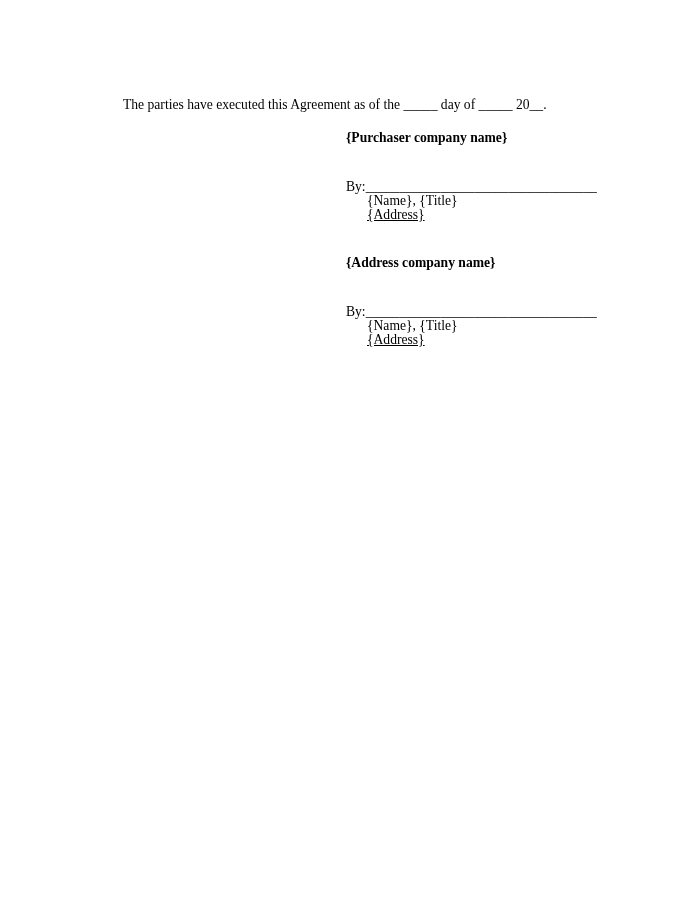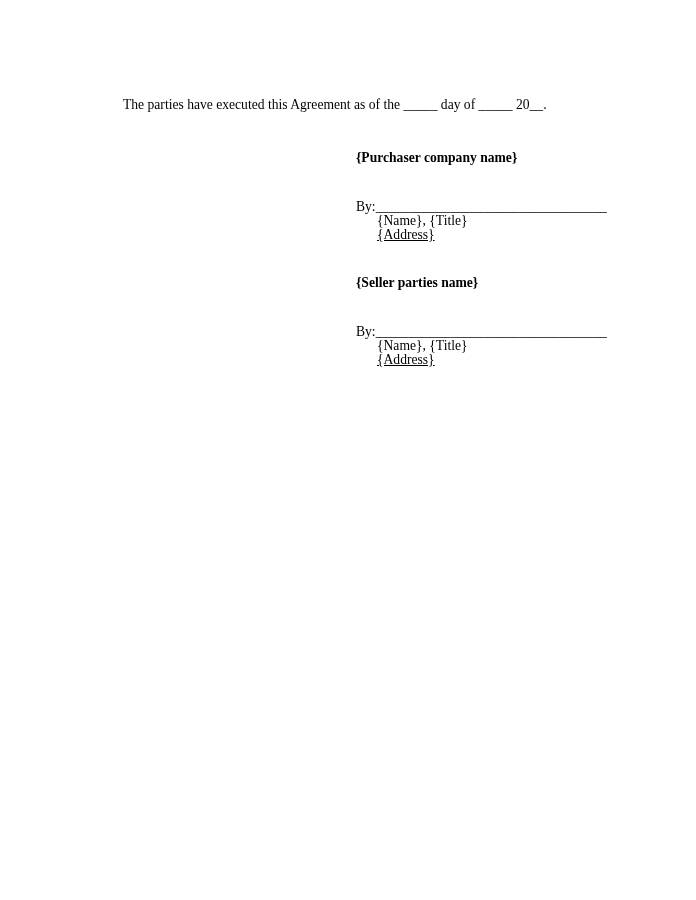--- a/index.html
+++ b/index.html
@@ -19,24 +19,23 @@
     overflow: hidden;
   }
   .intro-line {
     position: absolute;
     left: 123px;
     top: 97px;
     white-space: nowrap;
   }
   .sig-block {
     position: absolute;
-    left: 356px;
+    left: 346px;
     width: 300px;
     height: 100px;
-    margin-top: 20px;
   }
   .sig-block.purchaser { top: 130px; }
   .sig-block.seller    { top: 255px; }
   .company-name {
     position: absolute;
     left: 0;
     top: 0;
     font-weight: bold;
     white-space: nowrap;
   }
@@ -71,21 +70,21 @@
   <div class="sig-block purchaser">
     <div class="company-name">{Purchaser company name}</div>
     <div class="by-line">
       <span>By:</span><span>__________________________________</span>
     </div>
     <div class="name-title">{Name}, {Title}</div>
     <div class="address">{Address}</div>
   </div>
 
   <div class="sig-block seller">
-    <div class="company-name">{Seller parties name}</div>
+    <div class="company-name">{Address company name}</div>
     <div class="by-line">
       <span>By:</span><span>__________________________________</span>
     </div>
     <div class="name-title">{Name}, {Title}</div>
     <div class="address">{Address}</div>
   </div>
 
 </div>
 
 </body></html>

